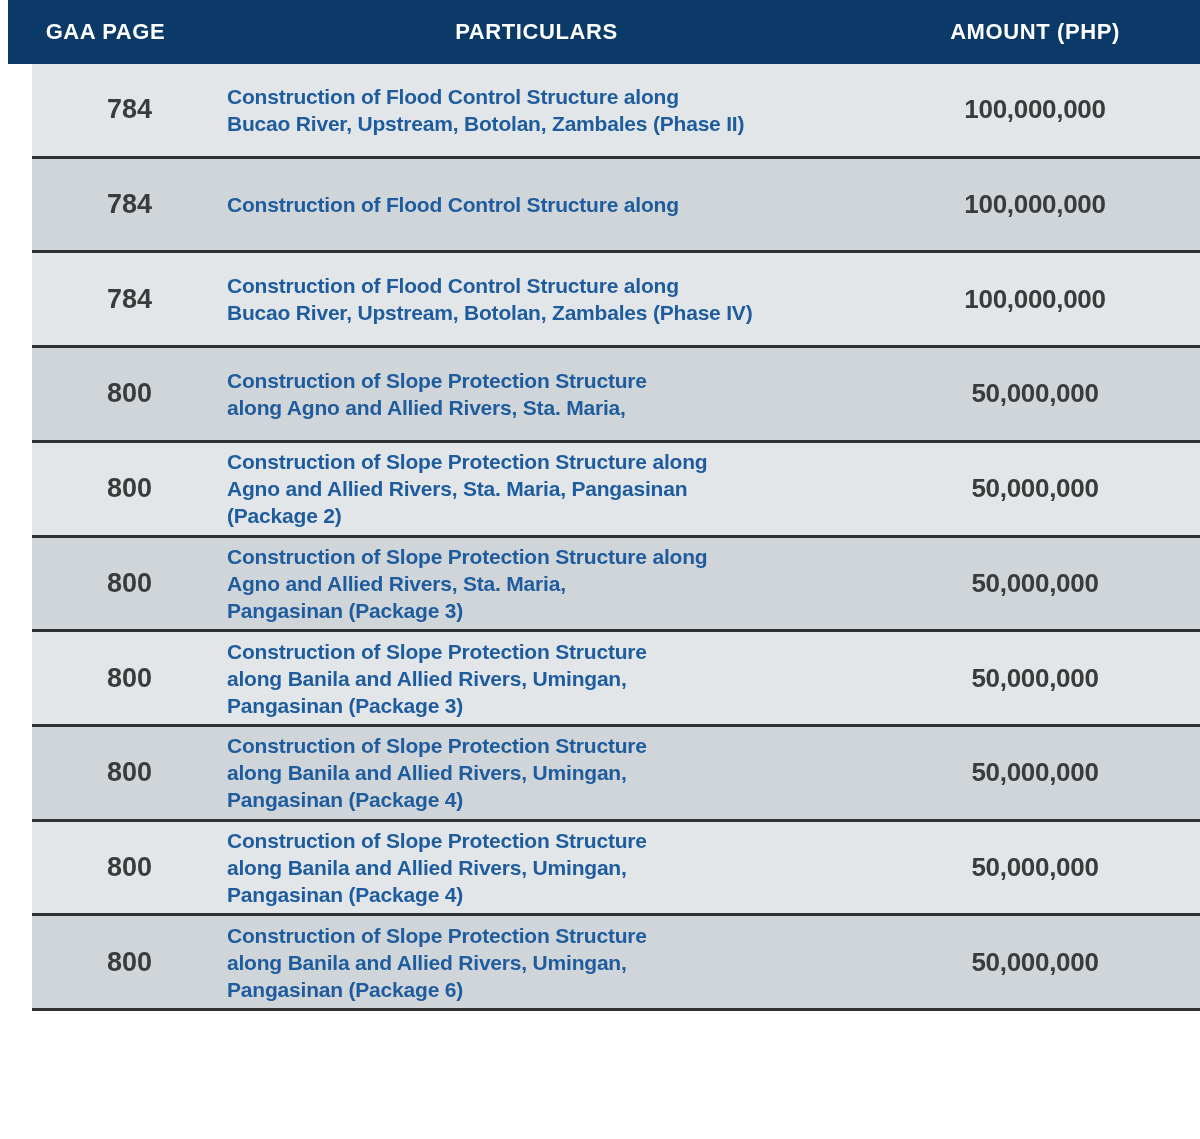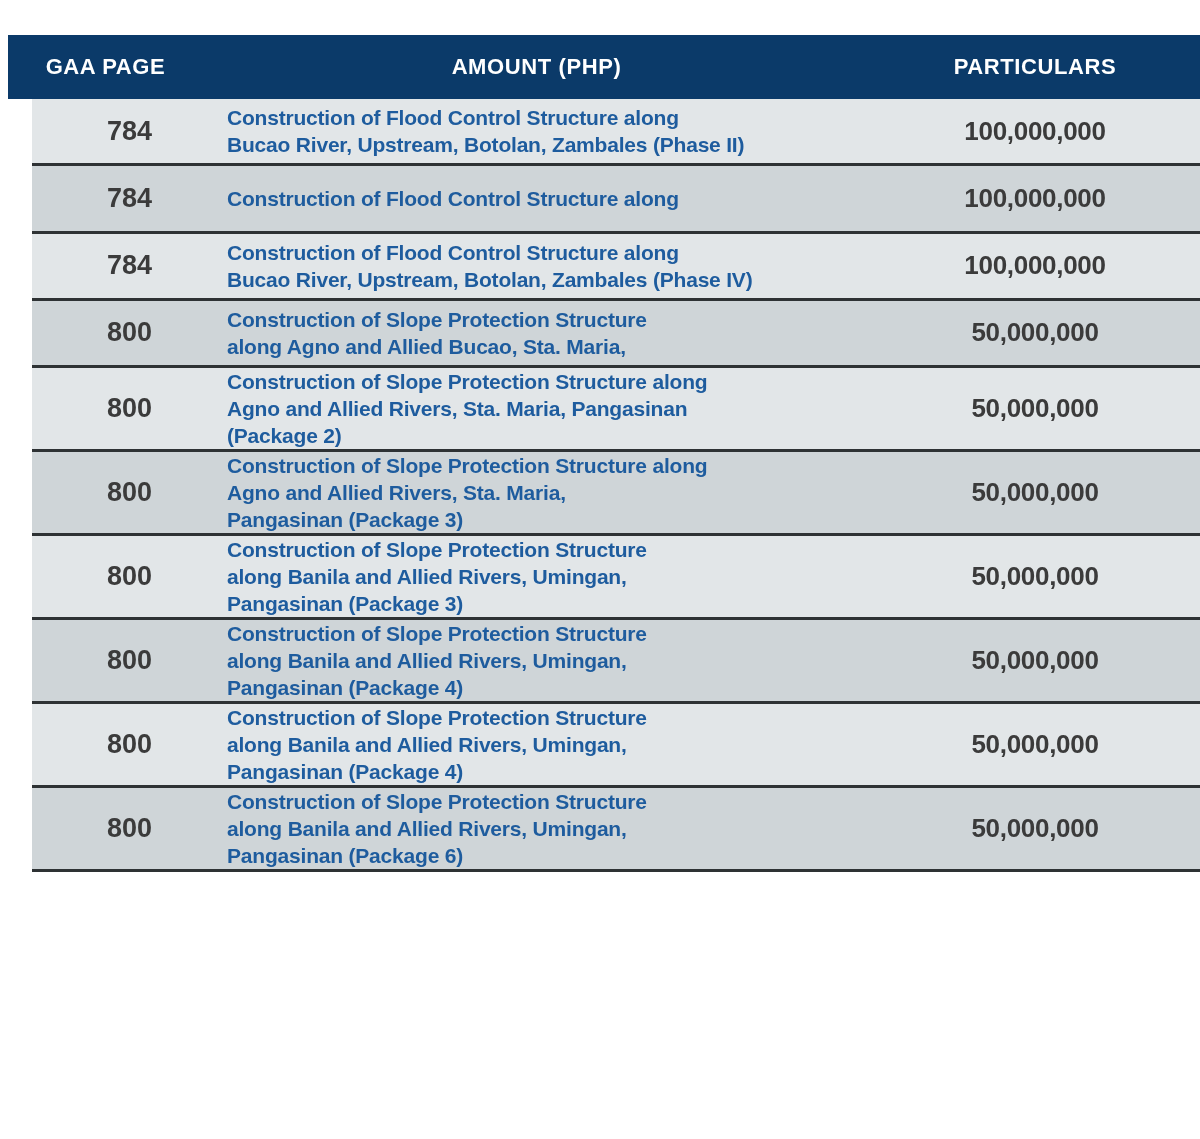--- a/index.html
+++ b/index.html
@@ -10,25 +10,24 @@
     height: 1139px;
     overflow: hidden;
     font-family: "Liberation Sans", sans-serif;
   }
 
   .table-wrap {
     position: absolute;
     left: 8px;
     top: 0;
     width: 1192px;
-    height: 837px;
+    height: 1011px;
     display: flex;
     flex-direction: column;
     background: #ffffff;
-    margin-top: 35px;
   }
 
   .grid-cols {
     display: grid;
     grid-template-columns: 195px 1fr 330px;
     align-items: center;
   }
 
   .header-row {
     flex: 0 0 64px;
@@ -83,22 +82,22 @@
     letter-spacing: -0.3px;
   }
 </style>
 </head>
 <body>
 
 <div class="table-wrap">
 
   <div class="header-row grid-cols">
     <div class="header-cell">GAA PAGE</div>
+    <div class="header-cell">PARTICULARS</div>
     <div class="header-cell">AMOUNT (PHP)</div>
-    <div class="header-cell">PARTICULARS</div>
   </div>
 
   <div class="rows">
       <div class="row grid-cols light">
     <div class="cell-page">784</div>
     <div class="cell-part">
           <div>Construction of Flood Control Structure along</div>
           <div>Bucao River, Upstream, Botolan, Zambales (Phase II)</div>
         </div>
     <div class="cell-amount">100,000,000</div>
@@ -115,21 +114,21 @@
     <div class="cell-part">
           <div>Construction of Flood Control Structure along</div>
           <div>Bucao River, Upstream, Botolan, Zambales (Phase IV)</div>
         </div>
     <div class="cell-amount">100,000,000</div>
   </div>
       <div class="row grid-cols dark">
     <div class="cell-page">800</div>
     <div class="cell-part">
           <div>Construction of Slope Protection Structure</div>
-          <div>along Agno and Allied Bucao, Sta. Maria,</div>
+          <div>along Agno and Allied Rivers, Sta. Maria,</div>
         </div>
     <div class="cell-amount">50,000,000</div>
   </div>
       <div class="row grid-cols light">
     <div class="cell-page">800</div>
     <div class="cell-part">
           <div>Construction of Slope Protection Structure along</div>
           <div>Agno and Allied Rivers, Sta. Maria, Pangasinan</div>
           <div>(Package 2)</div>
         </div>

